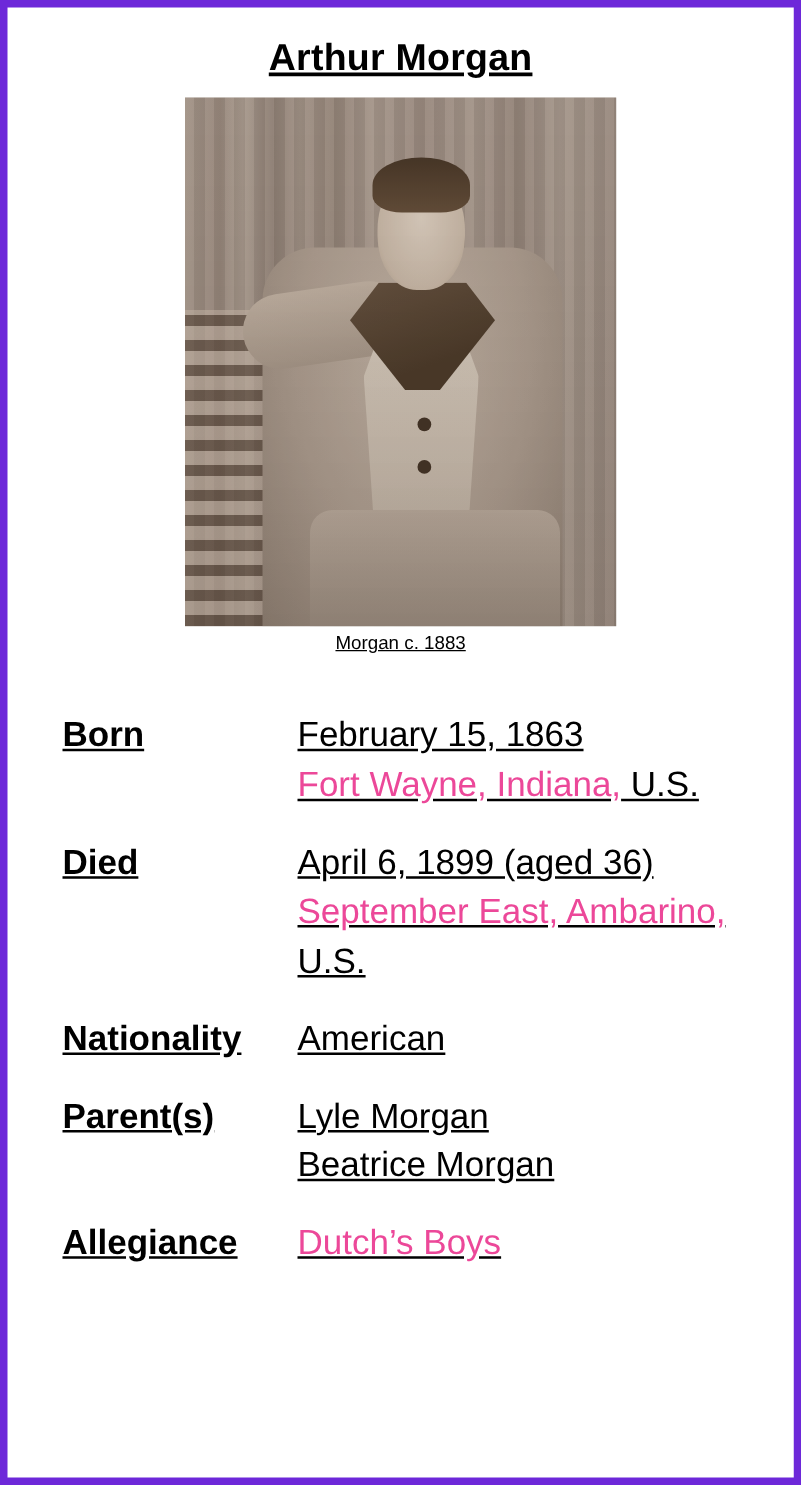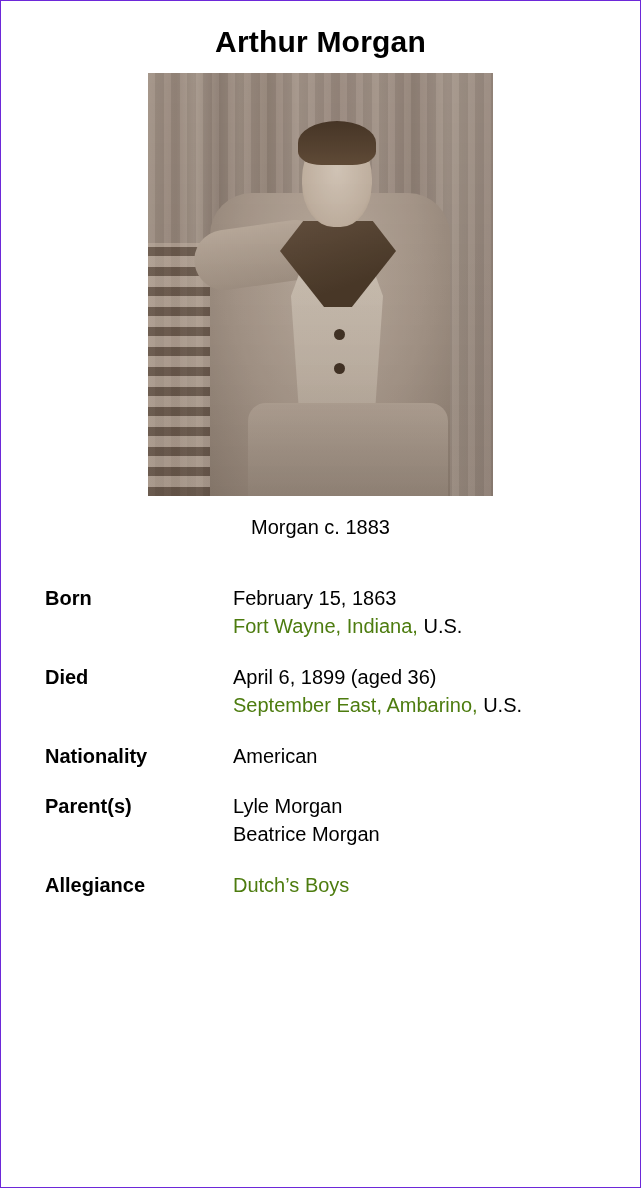--- a/index.html
+++ b/index.html
@@ -11,23 +11,24 @@
     width: 641px;
     height: 1188px;
     font-family: "Liberation Sans", sans-serif;
     color: #000000;
     overflow: hidden;
   }
   .infobox {
     box-sizing: border-box;
     width: 641px;
     height: 1188px;
-    border: 1px solid #6d28d9;
+    border: 6px solid #6d28d9;
     background: #ffffff;
     padding: 14px 30px 0 30px;
+    text-decoration: underline;
   }
   .title {
     text-align: center;
     font-size: 30px;
     font-weight: bold;
     letter-spacing: 0.2px;
     margin: 10px 0 14px 0;
     color: #000;
   }
   .image-wrap {
@@ -125,47 +126,47 @@
     border-radius: 18px 18px 0 0;
   }
   .photo .tint {
     position: absolute;
     inset: 0;
     background: linear-gradient(180deg, rgba(150,120,95,0.22), rgba(120,95,75,0.30));
     mix-blend-mode: multiply;
   }
   .caption {
     text-align: center;
-    font-size: 20px;
-    margin: 16px 0 0 0;
+    font-size: 15px;
+    margin: 0 0 0 0;
     color: #000;
   }
   table.facts {
     width: 100%;
     border-collapse: collapse;
     margin-top: 34px;
-    font-size: 20px;
+    font-size: 28px;
   }
   table.facts th {
     text-align: left;
     vertical-align: top;
     font-weight: bold;
     padding: 11px 10px 11px 14px;
     width: 178px;
     line-height: 1.42;
     white-space: normal;
   }
   table.facts td {
     vertical-align: top;
     padding: 11px 4px 11px 0;
     line-height: 1.42;
     font-weight: normal;
   }
   .link {
-    color: #4d7c0f;
+    color: #ec4899;
   }
   .row-born td, .row-died td { text-align: left; }
   .line { display: block; }
 </style>
 </head>
 <body>
 
 <div class="infobox">
 
   <div class="title">Arthur Morgan</div>

